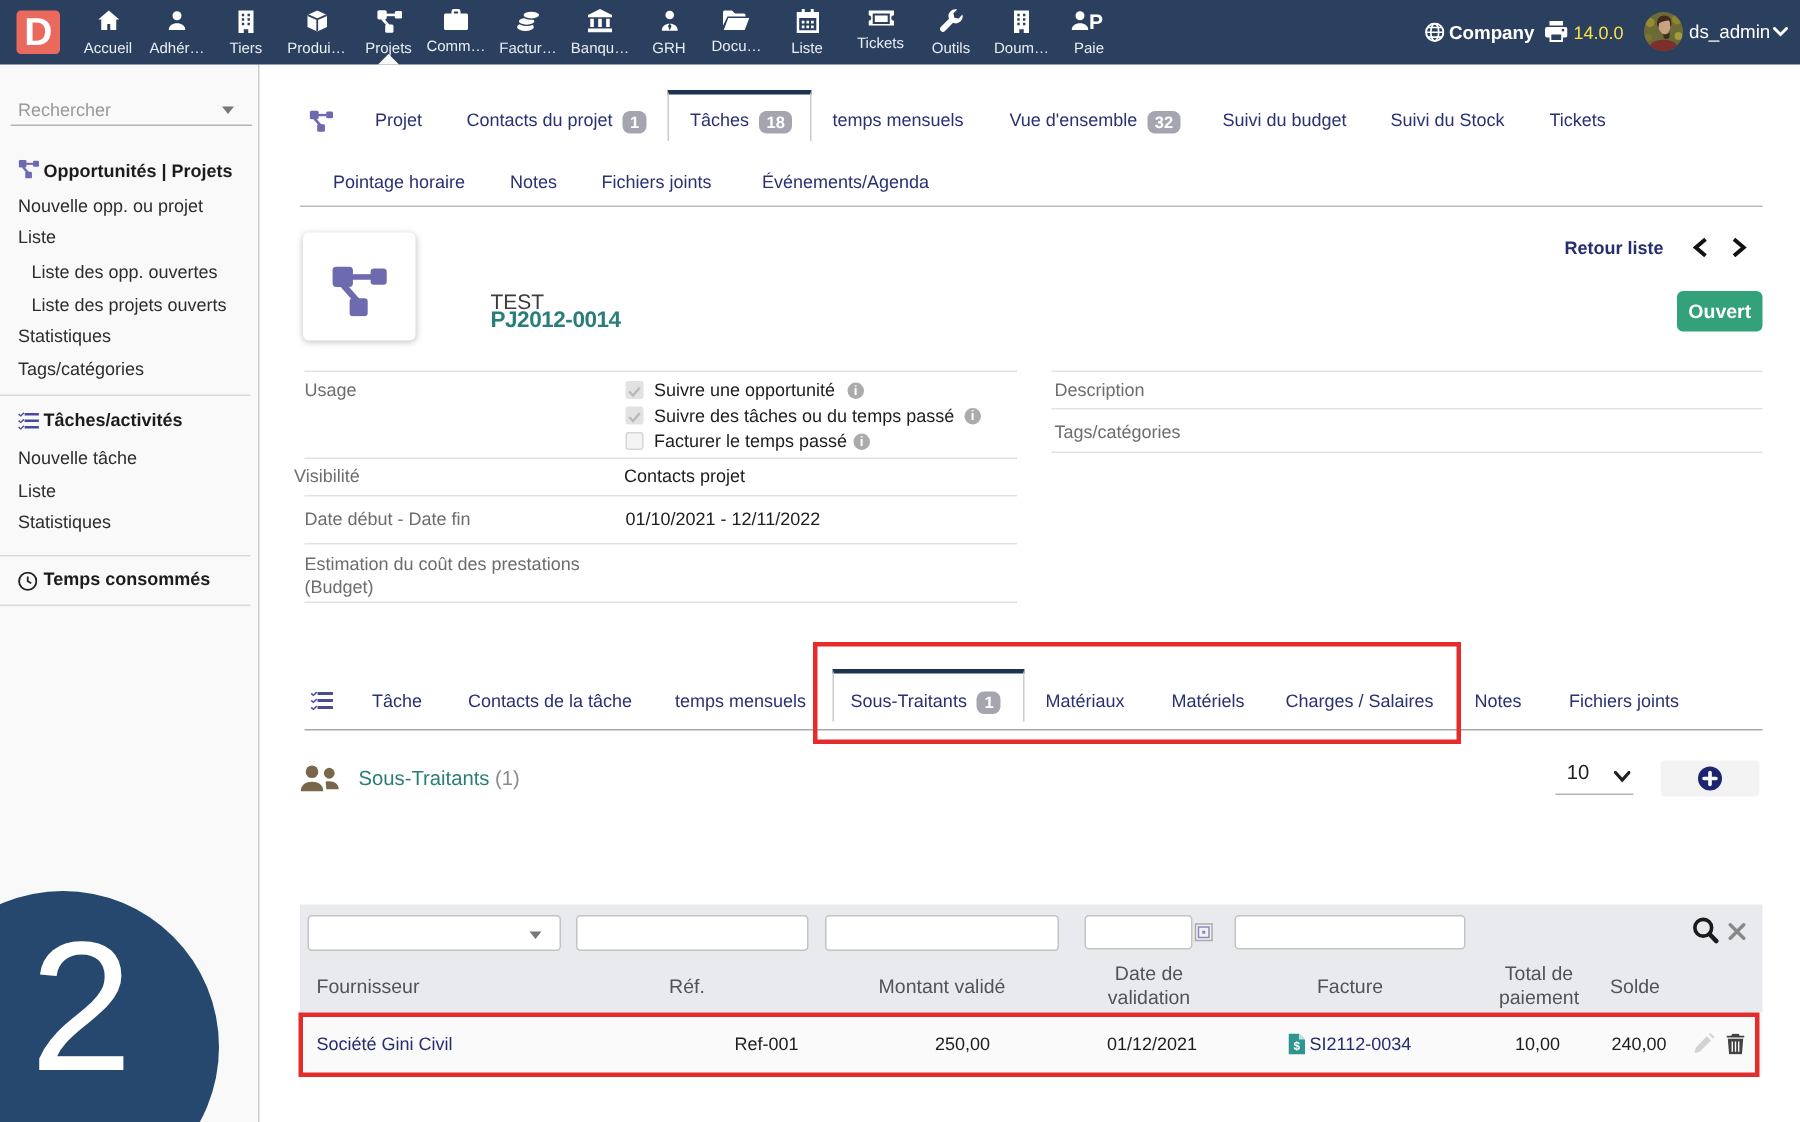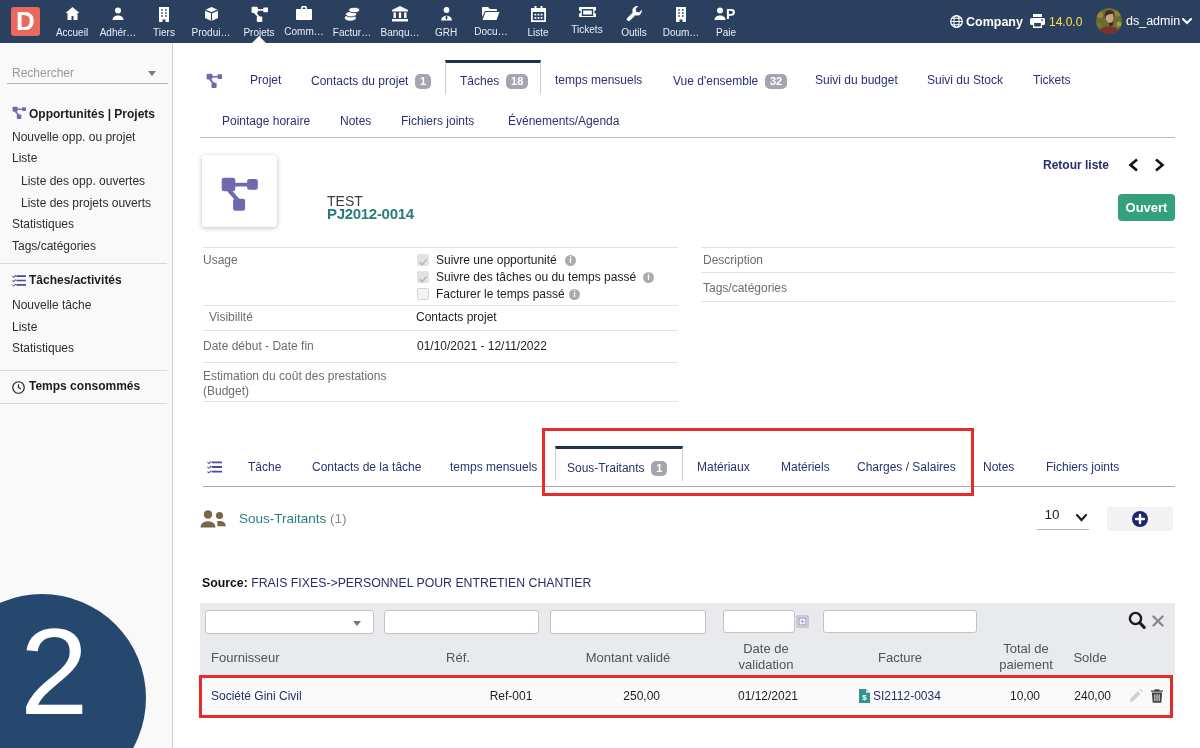--- a/index.html
+++ b/index.html
@@ -309,21 +309,21 @@
   <div class="info" style="left:565px;top:255px">i</div>
   <div class="cb on" style="left:417px;top:271px"><svg width="12" height="12" viewBox="0 0 12 12">
         <path d="M2.5 6l2.5 2.7L9.5 3.5" stroke="#b9b9b9" stroke-width="1.6" fill="none"></path>
       </svg></div>
   <div class="fval" style="left:436px;top:270px">Suivre des tâches ou du temps passé</div>
   <div class="info" style="left:643px;top:272px">i</div>
   <div class="cb off" style="left:417px;top:288px"></div>
   <div class="fval" style="left:436px;top:287px">Facturer le temps passé</div>
   <div class="info" style="left:569px;top:289px">i</div>
   <div class="fline" style="left:203px;top:305px;width:475px"></div>
-  <div class="flab" style="left:209px;top:310px">Visibilité</div>
+  <div class="flab" style="left:196px;top:310px">Visibilité</div>
   <div class="fval" style="left:416px;top:310px">Contacts projet</div>
   <div class="fline" style="left:203px;top:330px;width:475px"></div>
   <div class="flab" style="left:203px;top:339px">Date début - Date fin</div>
   <div class="fval" style="left:417px;top:339px">01/10/2021 - 12/11/2022</div>
   <div class="fline" style="left:203px;top:362px;width:475px"></div>
   <div class="flab" style="left:203px;top:369px">Estimation du coût des prestations</div>
   <div class="flab" style="left:203px;top:384px">(Budget)</div>
   <div class="fline" style="left:203px;top:401px;width:475px"></div>
 
   <div class="fline" style="left:701px;top:247px;width:474px"></div>
@@ -356,21 +356,20 @@
   <div id="stitle">Sous-Traitants <span class="cnt">(1)</span></div>
   <div id="selten">&nbsp;&nbsp;10</div>
   <svg class="abs" style="left:1076px;top:514px" width="11" height="8" viewBox="0 0 11 8">
       <path d="M1 1l4.5 5L10 1" stroke="#222" stroke-width="2.2" fill="none" stroke-linecap="round"></path>
     </svg>
   <div id="plusbtn">
       <div class="circ"><svg width="16" height="16" viewBox="0 0 16 16">
           <path d="M8 4v8M4 8h8" stroke="#fff" stroke-width="2.4" stroke-linecap="round"></path>
         </svg></div>
     </div>
-  <div id="source"><b>Source:</b> <span class="lnk">FRAIS FIXES-&gt;PERSONNEL POUR ENTRETIEN CHANTIER</span></div>
 
   <div id="tbl"></div>
   <div class="finput" style="left:205px;top:610px;width:169px">
       <div class="scaret" style="top:10px;right:12px"></div>
     </div>
   <div class="finput" style="left:384px;top:610px;width:155px"></div>
   <div class="finput" style="left:550px;top:610px;width:156px"></div>
   <div class="finput" style="left:723px;top:610px;width:72px;height:23px"></div>
   <svg class="abs" style="left:796px;top:615px" width="13" height="13" viewBox="0 0 13 13">
       <rect x="1" y="1" width="11" height="11" fill="#f2f2f6" stroke="#aaa"></rect>

